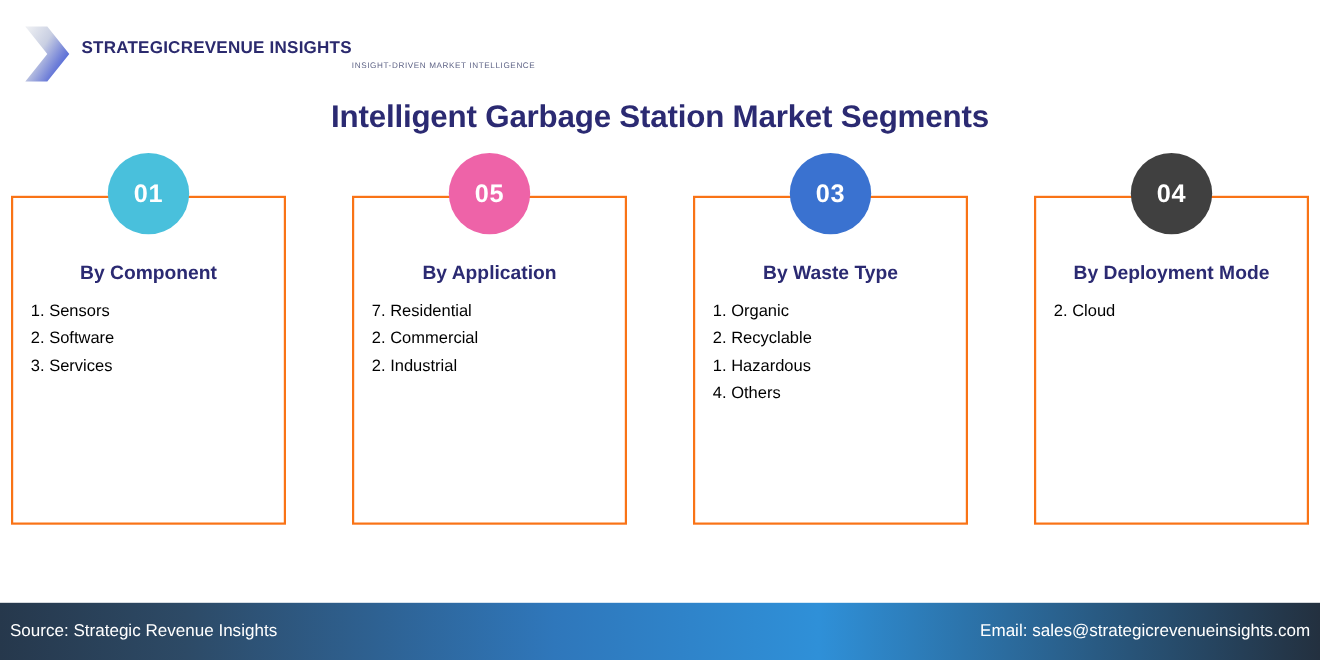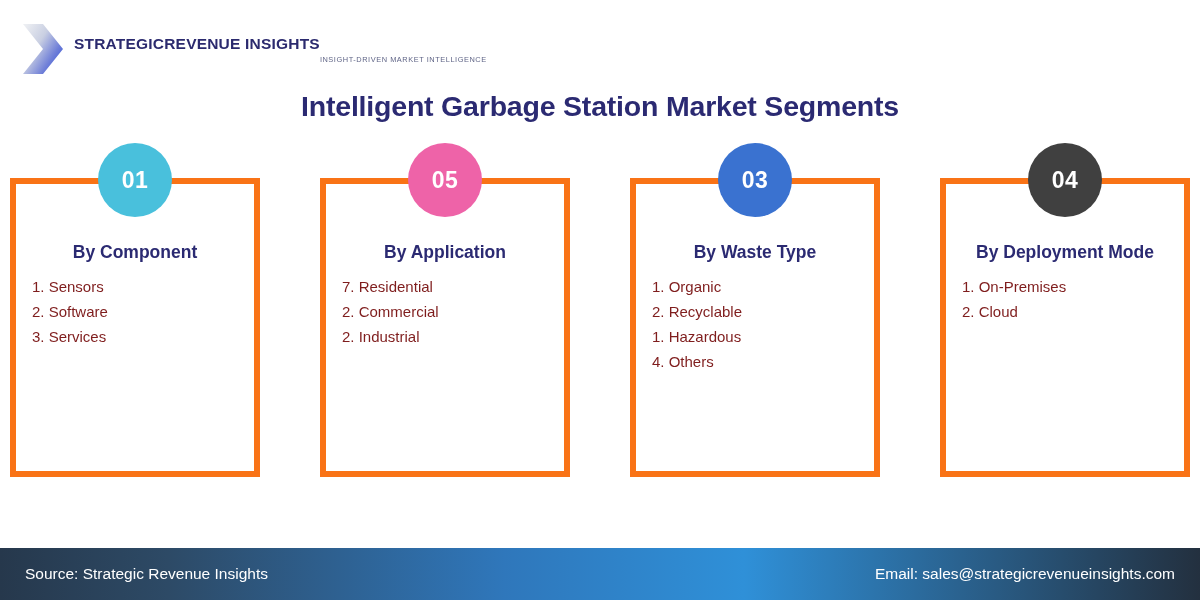--- a/index.html
+++ b/index.html
@@ -72,21 +72,21 @@
     left: 10px;
     top: 178px;
     width: 1180px;
     height: 299px;
     display: flex;
     gap: 60px;
   }
   .card {
     position: relative;
     flex: 1 1 0;
-    border: 6px solid #f97316;
+    border: 2px solid #f97316;
     background: #ffffff;
   }
   .card-badge {
     position: absolute;
     top: -41px;
     left: 50%;
     transform: translateX(-50%);
     width: 74px;
     height: 74px;
     border-radius: 50%;
@@ -108,42 +108,42 @@
     white-space: nowrap;
   }
   .card-list {
     margin-top: 11px;
     padding-left: 16px;
     list-style: none;
   }
   .card-list li {
     font-size: 15px;
     line-height: 25px;
-    color: #7f1d1d;
+    color: #000000;
     white-space: nowrap;
   }
 
   
   #footer {
     position: absolute;
     left: 0;
     bottom: 0;
     width: 1200px;
     height: 52px;
     background: linear-gradient(to right,
                 #26384c 0%,
                 #2d4a66 14%,
                 #2f77bb 42%,
                 #2f90d8 62%,
                 #2a628f 80%,
                 #23303f 100%);
     display: flex;
     align-items: center;
     justify-content: space-between;
-    padding: 0 25px;
+    padding: 0 9px;
   }
   .footer-text {
     color: #ffffff;
     font-size: 15.5px;
     white-space: nowrap;
   }
 </style>
 </head>
 <body>
 
@@ -200,21 +200,20 @@
       <li>2. Recyclable</li>
       <li>1. Hazardous</li>
       <li>4. Others</li>
     </ul>
   </div>
 
   <div class="card">
     <div class="card-badge" style="background: #404040;">04</div>
     <div class="card-title">By Deployment Mode</div>
     <ul class="card-list">
-      <li>1. On-Premises</li>
       <li>2. Cloud</li>
     </ul>
   </div>
 
 </div>
 
 <div id="footer">
   <span class="footer-text">Source: Strategic Revenue Insights</span>
   <span class="footer-text">Email: sales@strategicrevenueinsights.com</span>
 </div>

